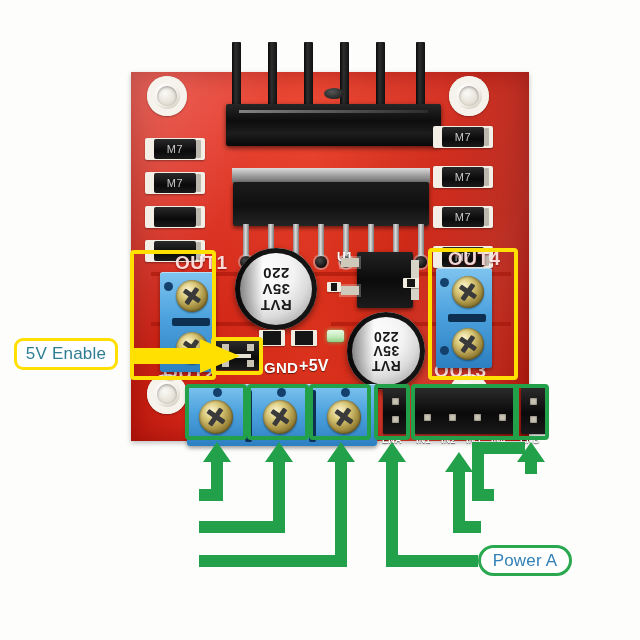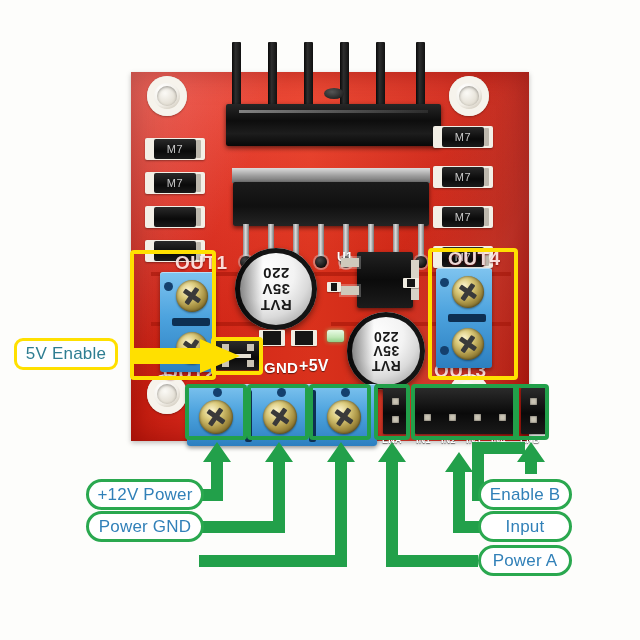--- a/index.html
+++ b/index.html
@@ -444,20 +444,16 @@
     <path d="M14,0 L28,20 L20,20 L20,32 L8,32 L8,20 L0,20 Z" fill="#22a04a"></path>
   </svg>
 
   <div class="elbow" style="left:472px;top:489px;width:22px;height:12px;"></div>
   <div class="elbow" style="left:472px;top:448px;width:12px;height:48px;"></div>
   <svg class="yarrow" style="left:517px;top:442px;width:28px;height:32px;" viewBox="0 0 28 32">
     <path d="M14,0 L28,20 L20,20 L20,32 L8,32 L8,20 L0,20 Z" fill="#22a04a"></path>
   </svg>
   <div class="elbow" style="left:472px;top:442px;width:53px;height:12px;"></div>
 
-  <div class="lbl green" style="left:86px;top:479px;width:118px;height:31px;">+12V Power</div>
-  <div class="lbl green" style="left:86px;top:511px;width:118px;height:31px;">Power GND</div>
-
-  <div class="lbl green" style="left:478px;top:479px;width:94px;height:31px;">Enable B</div>
-  <div class="lbl green" style="left:478px;top:511px;width:94px;height:31px;">Input</div>
+
   <div class="lbl green" style="left:478px;top:545px;width:94px;height:31px;">Power A</div>
 
 </div>
 
 </body></html>

